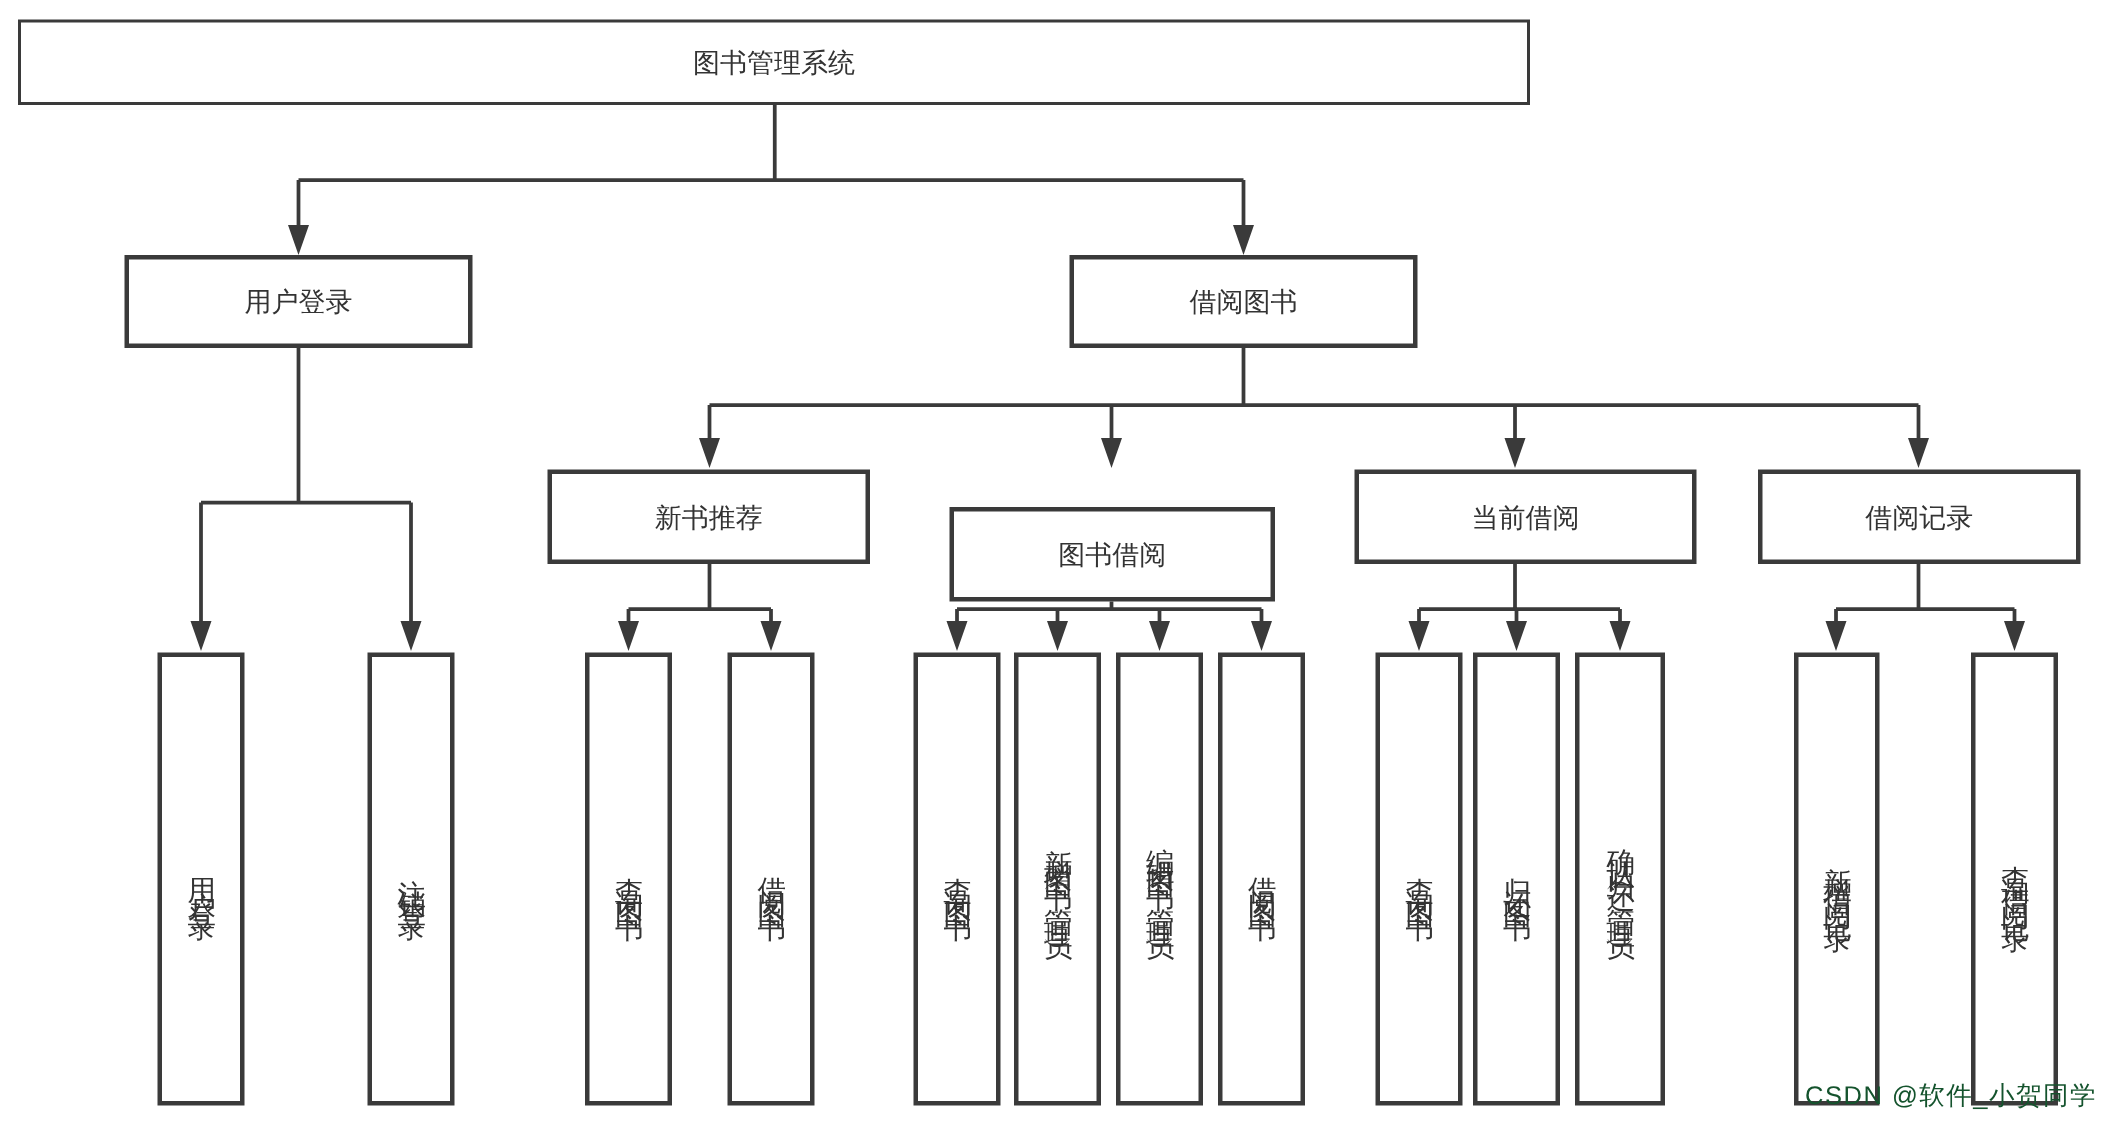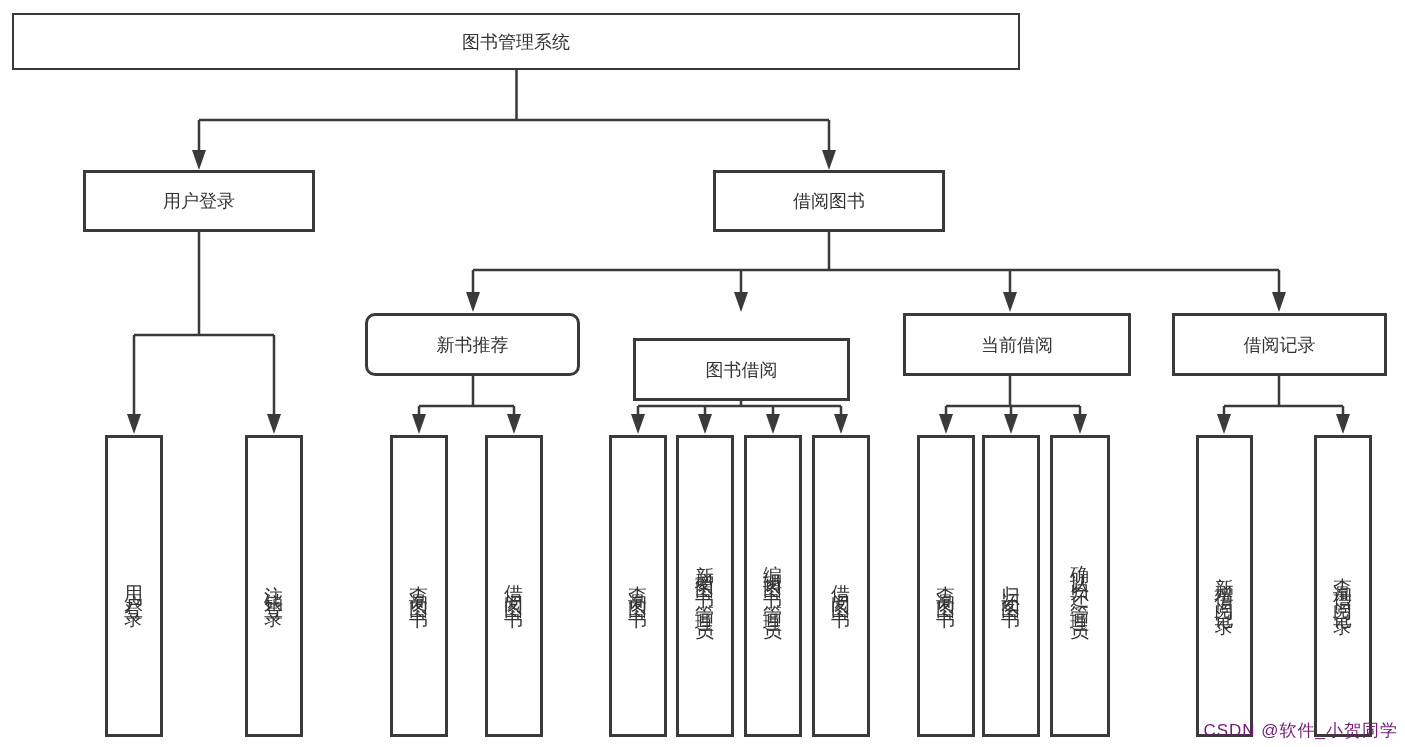--- a/index.html
+++ b/index.html
@@ -42,21 +42,21 @@
     writing-mode:vertical-rl;
     text-orientation:mixed;
     font-size:19px;
     line-height:1;
     letter-spacing:8px;
     white-space:nowrap;
   }
   .watermark{
     position:absolute;
     right:7px;bottom:5px;
-    color:#701a75;
+    color:#14532d;
     font-size:17px;
     letter-spacing:1px;
     z-index:5;
   }
 </style>
 </head>
 <body>
 
 <div class="canvas">
 
@@ -93,21 +93,21 @@
     <span>图书管理系统</span>
   </div>
 
   <div class="box" style="left:83px;top:170px;width:232px;height:62px;">
     <span>用户登录</span>
   </div>
   <div class="box" style="left:713px;top:170px;width:232px;height:62px;">
     <span>借阅图书</span>
   </div>
 
-  <div class="box" style="left:365px;top:313px;width:215px;height:63px;border-radius:10px;">
+  <div class="box" style="left:365px;top:313px;width:215px;height:63px;">
     <span>新书推荐</span>
   </div>
   <div class="box" style="left:633px;top:313px;width:217px;height:63px;margin-top:25px;">
     <span>图书借阅</span>
   </div>
   <div class="box" style="left:903px;top:313px;width:228px;height:63px;">
     <span>当前借阅</span>
   </div>
   <div class="box" style="left:1172px;top:313px;width:215px;height:63px;">
     <span>借阅记录</span>

